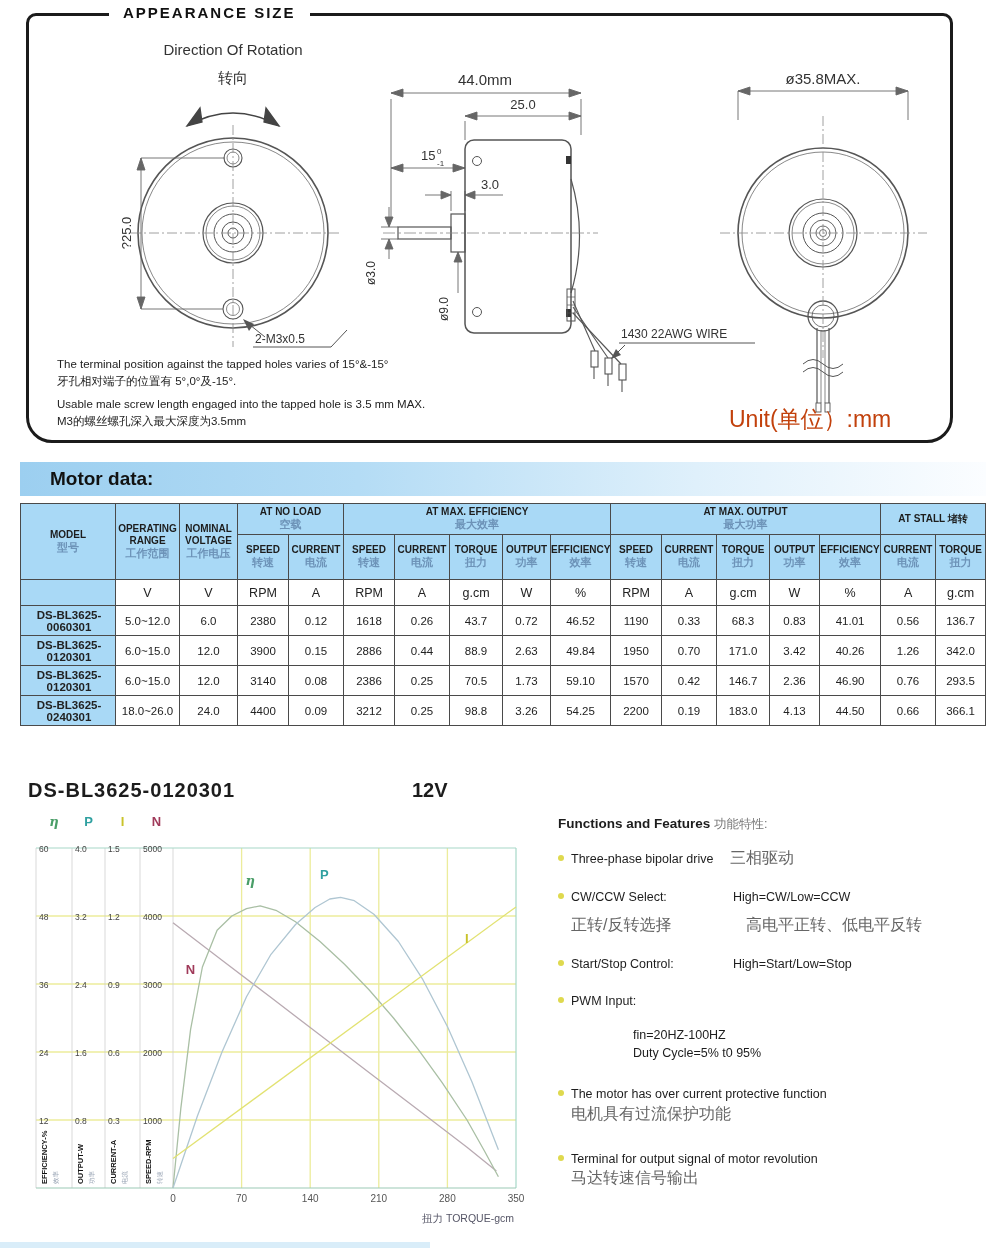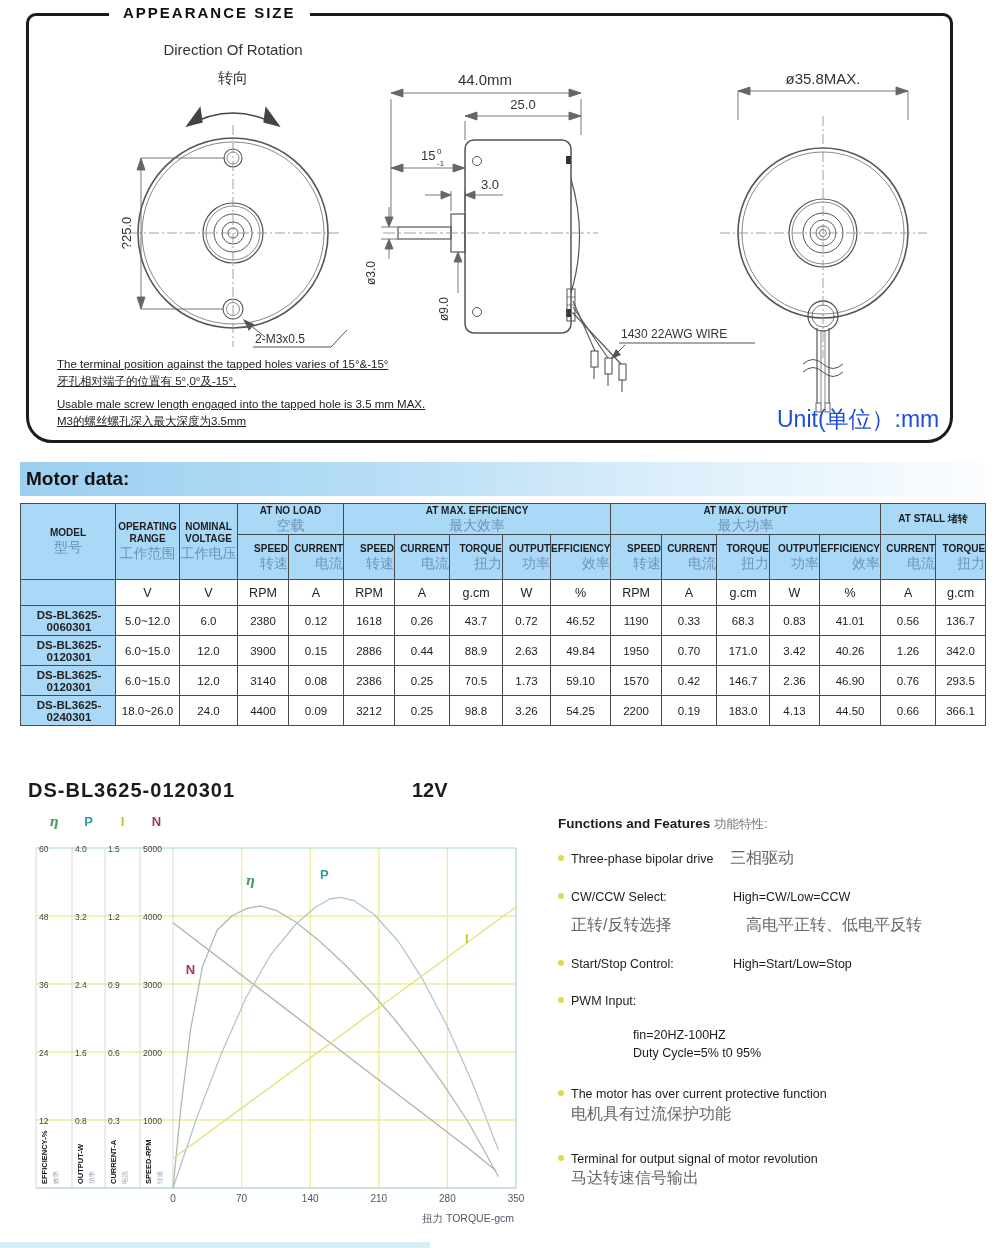--- a/index.html
+++ b/index.html
@@ -4,39 +4,39 @@
 <style>
   html,body{margin:0;padding:0;background:#ffffff;}
   .page{position:relative;width:1000px;height:1248px;background:#ffffff;overflow:hidden;
         font-family:"Liberation Sans",sans-serif;color:#222;}
   
   .app-box{position:absolute;left:26px;top:13px;width:921px;height:424px;
            border:3.5px solid #1b1b1b;border-radius:10px 10px 26px 26px;background:#fff;}
   .app-title{position:absolute;top:-12px;left:80px;background:#fff;padding:0 14px;
              font-size:15px;font-weight:bold;letter-spacing:2px;color:#111;}
   .notes{position:absolute;left:28px;top:340px;width:560px;font-size:11.5px;line-height:1.45;color:#222;}
-  .notes p{margin:0 0 7px 0;text-decoration:underline;}
-  .unit-label{position:absolute;left:700px;top:388px;font-size:23px;color:#1d4ed8;margin-left:48px;}
+  .notes p{margin:0 0 7px 0;}
+  .unit-label{position:absolute;left:700px;top:388px;font-size:23px;color:#c2410c;}
   svg text{font-family:"Liberation Sans",sans-serif;}
   .dimtxt{font-size:13px;fill:#333;}
   .dimtxt-s{font-size:12px;fill:#333;}
   .dimtxt-l{font-size:15px;fill:#333;}
   .cjk{font-size:15px;fill:#333;}
   
   .md-bar{position:absolute;left:20px;top:462px;width:966px;height:34px;line-height:34px;
-          padding-left:6px;box-sizing:border-box;font-size:19px;font-weight:bold;color:#111;
+          padding-left:30px;box-sizing:border-box;font-size:19px;font-weight:bold;color:#111;
           background:linear-gradient(90deg,#9ccff0 0%,#b4dcf5 35%,#dff0fb 70%,#fbfdff 100%);}
   
   .md-table{position:absolute;left:20px;top:503px;border-collapse:collapse;table-layout:fixed;width:965px;background:#fff;}
   .md-table th,.md-table td{border:1px solid #4a4a4a;text-align:center;padding:0;overflow:hidden;}
   .md-table thead th{background:#a9d9f6;}
   .g-row th{height:30px;}
-  .s-row th{height:44px;text-align:right;}
+  .s-row th{height:44px;}
   .hen{font-size:10px;font-weight:bold;color:#1d1d1d;line-height:1.2;}
-  .hcn{font-size:14px;color:#6d93b8;font-weight:normal;line-height:1.2;}
+  .hcn{font-size:11px;color:#6d93b8;font-weight:bold;line-height:1.2;}
   .u-row td{height:25px;font-size:12.5px;background:#fff;color:#222;}
   .d-row td{height:29px;font-size:11.5px;background:#fff;color:#222;}
   .model-cell{background:#a9d9f6 !important;color:#2458a8;font-size:8px;font-weight:bold;text-align:center;padding-left:2px !important;margin-left:24px;}
   
   .chart-title{position:absolute;left:28px;top:779px;font-size:20px;font-weight:600;letter-spacing:1px;color:#1c1c1c;}
   .chart-voltage{position:absolute;left:412px;top:779px;font-size:20px;font-weight:600;color:#1c1c1c;}
   .chart-wrap{position:absolute;left:30px;top:810px;width:505px;height:428px;}
   .ytick{font-size:8.5px;fill:#444;}
   .xtick{font-size:10px;fill:#555;}
   .legend{font-size:13px;font-weight:bold;}

